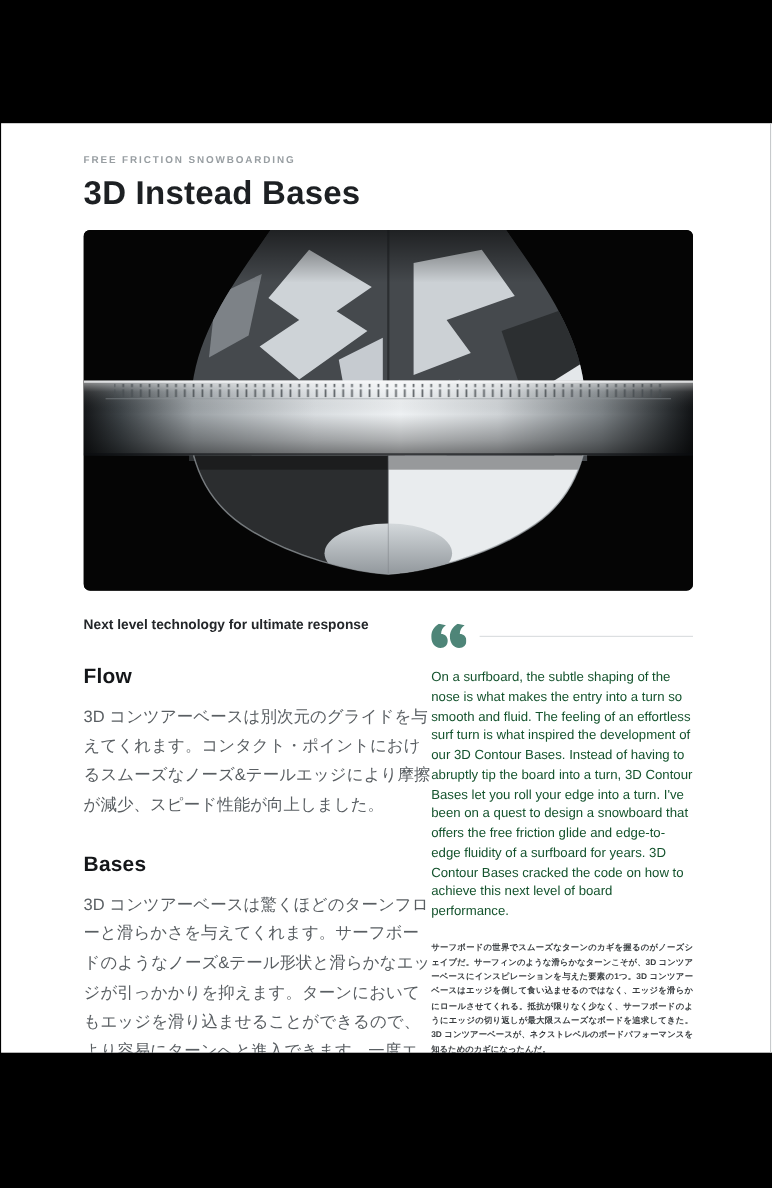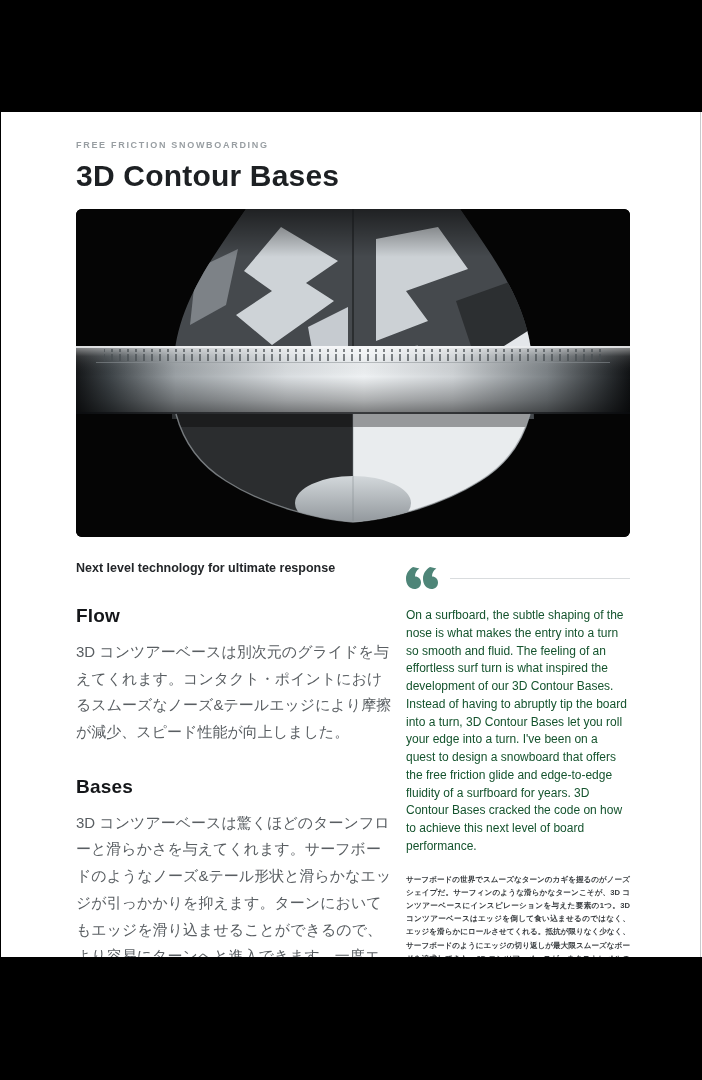--- a/index.html
+++ b/index.html
@@ -9,21 +9,21 @@
   .content { position:absolute; top:112px; left:1px; width:702px; height:845px; background:#ffffff; overflow:hidden; }
   .edge-line { position:absolute; top:0; right:2px; width:1px; height:845px; background:#c7cacc; }
   .container { width:554px; margin-left:75px; padding-top:28px; }
 
   .eyebrow { font-size:9px; font-weight:700; letter-spacing:1.7px; color:#989ea2; }
   .page-title { font-size:30px; font-weight:800; color:#1d2023; margin-top:9px; letter-spacing:.2px; }
 
   .hero { margin-top:16px; width:554px; height:328px; border-radius:6px; overflow:hidden; background:#050505; }
   .hero svg { display:block; width:100%; height:100%; }
 
-  .cols { display:flex; gap:14px; margin-top:24px; }
+  .cols { display:flex; margin-top:24px; }
   .left-col { width:316px; }
   .right-col { flex:1; padding-top:4px; }
 
   .intro-heading { font-size:12.5px; font-weight:800; color:#232629; }
   .intro-sub { font-size:8.5px; font-weight:700; color:#2c2f32; margin-top:5px; }
   .body-ja { font-size:10px; line-height:1.78; color:#595e62; margin-top:17px; }
 
   .feature-title { font-size:19px; font-weight:800; color:#141619; margin-top:30px; letter-spacing:.2px; }
   .feature-body { font-size:15px; line-height:1.78; color:#595e62; margin-top:12px; }
 
@@ -34,21 +34,21 @@
   .quote-ja { margin-top:17px; font-size:7.6px; font-weight:700; line-height:1.74; color:#3a3e41; text-align:justify; }
 </style>
 </head>
 <body>
 
 <div class="screen">
   <div class="content">
     <div class="container">
 
       <div class="eyebrow">FREE FRICTION SNOWBOARDING</div>
-      <h1 class="page-title">3D Contour Bases</h1>
+      <h1 class="page-title">3D Instead Bases</h1>
 
       <div class="hero">
         <svg viewBox="0 0 554 328" preserveAspectRatio="none">
           <defs>
             <clipPath id="upperBoard">
               <path d="M170 0 L384 0 C419 50 452 95 456 150 L458 210 L96 210 L98 150 C102 95 135 50 170 0 Z"></path>
             </clipPath>
             <clipPath id="lowerBoard">
               <path d="M100 205 L454 205 C446 235 430 256 404 272 C365 297 310 311 277 313 C244 311 189 297 150 272 C124 256 108 235 100 205 Z"></path>
             </clipPath>

